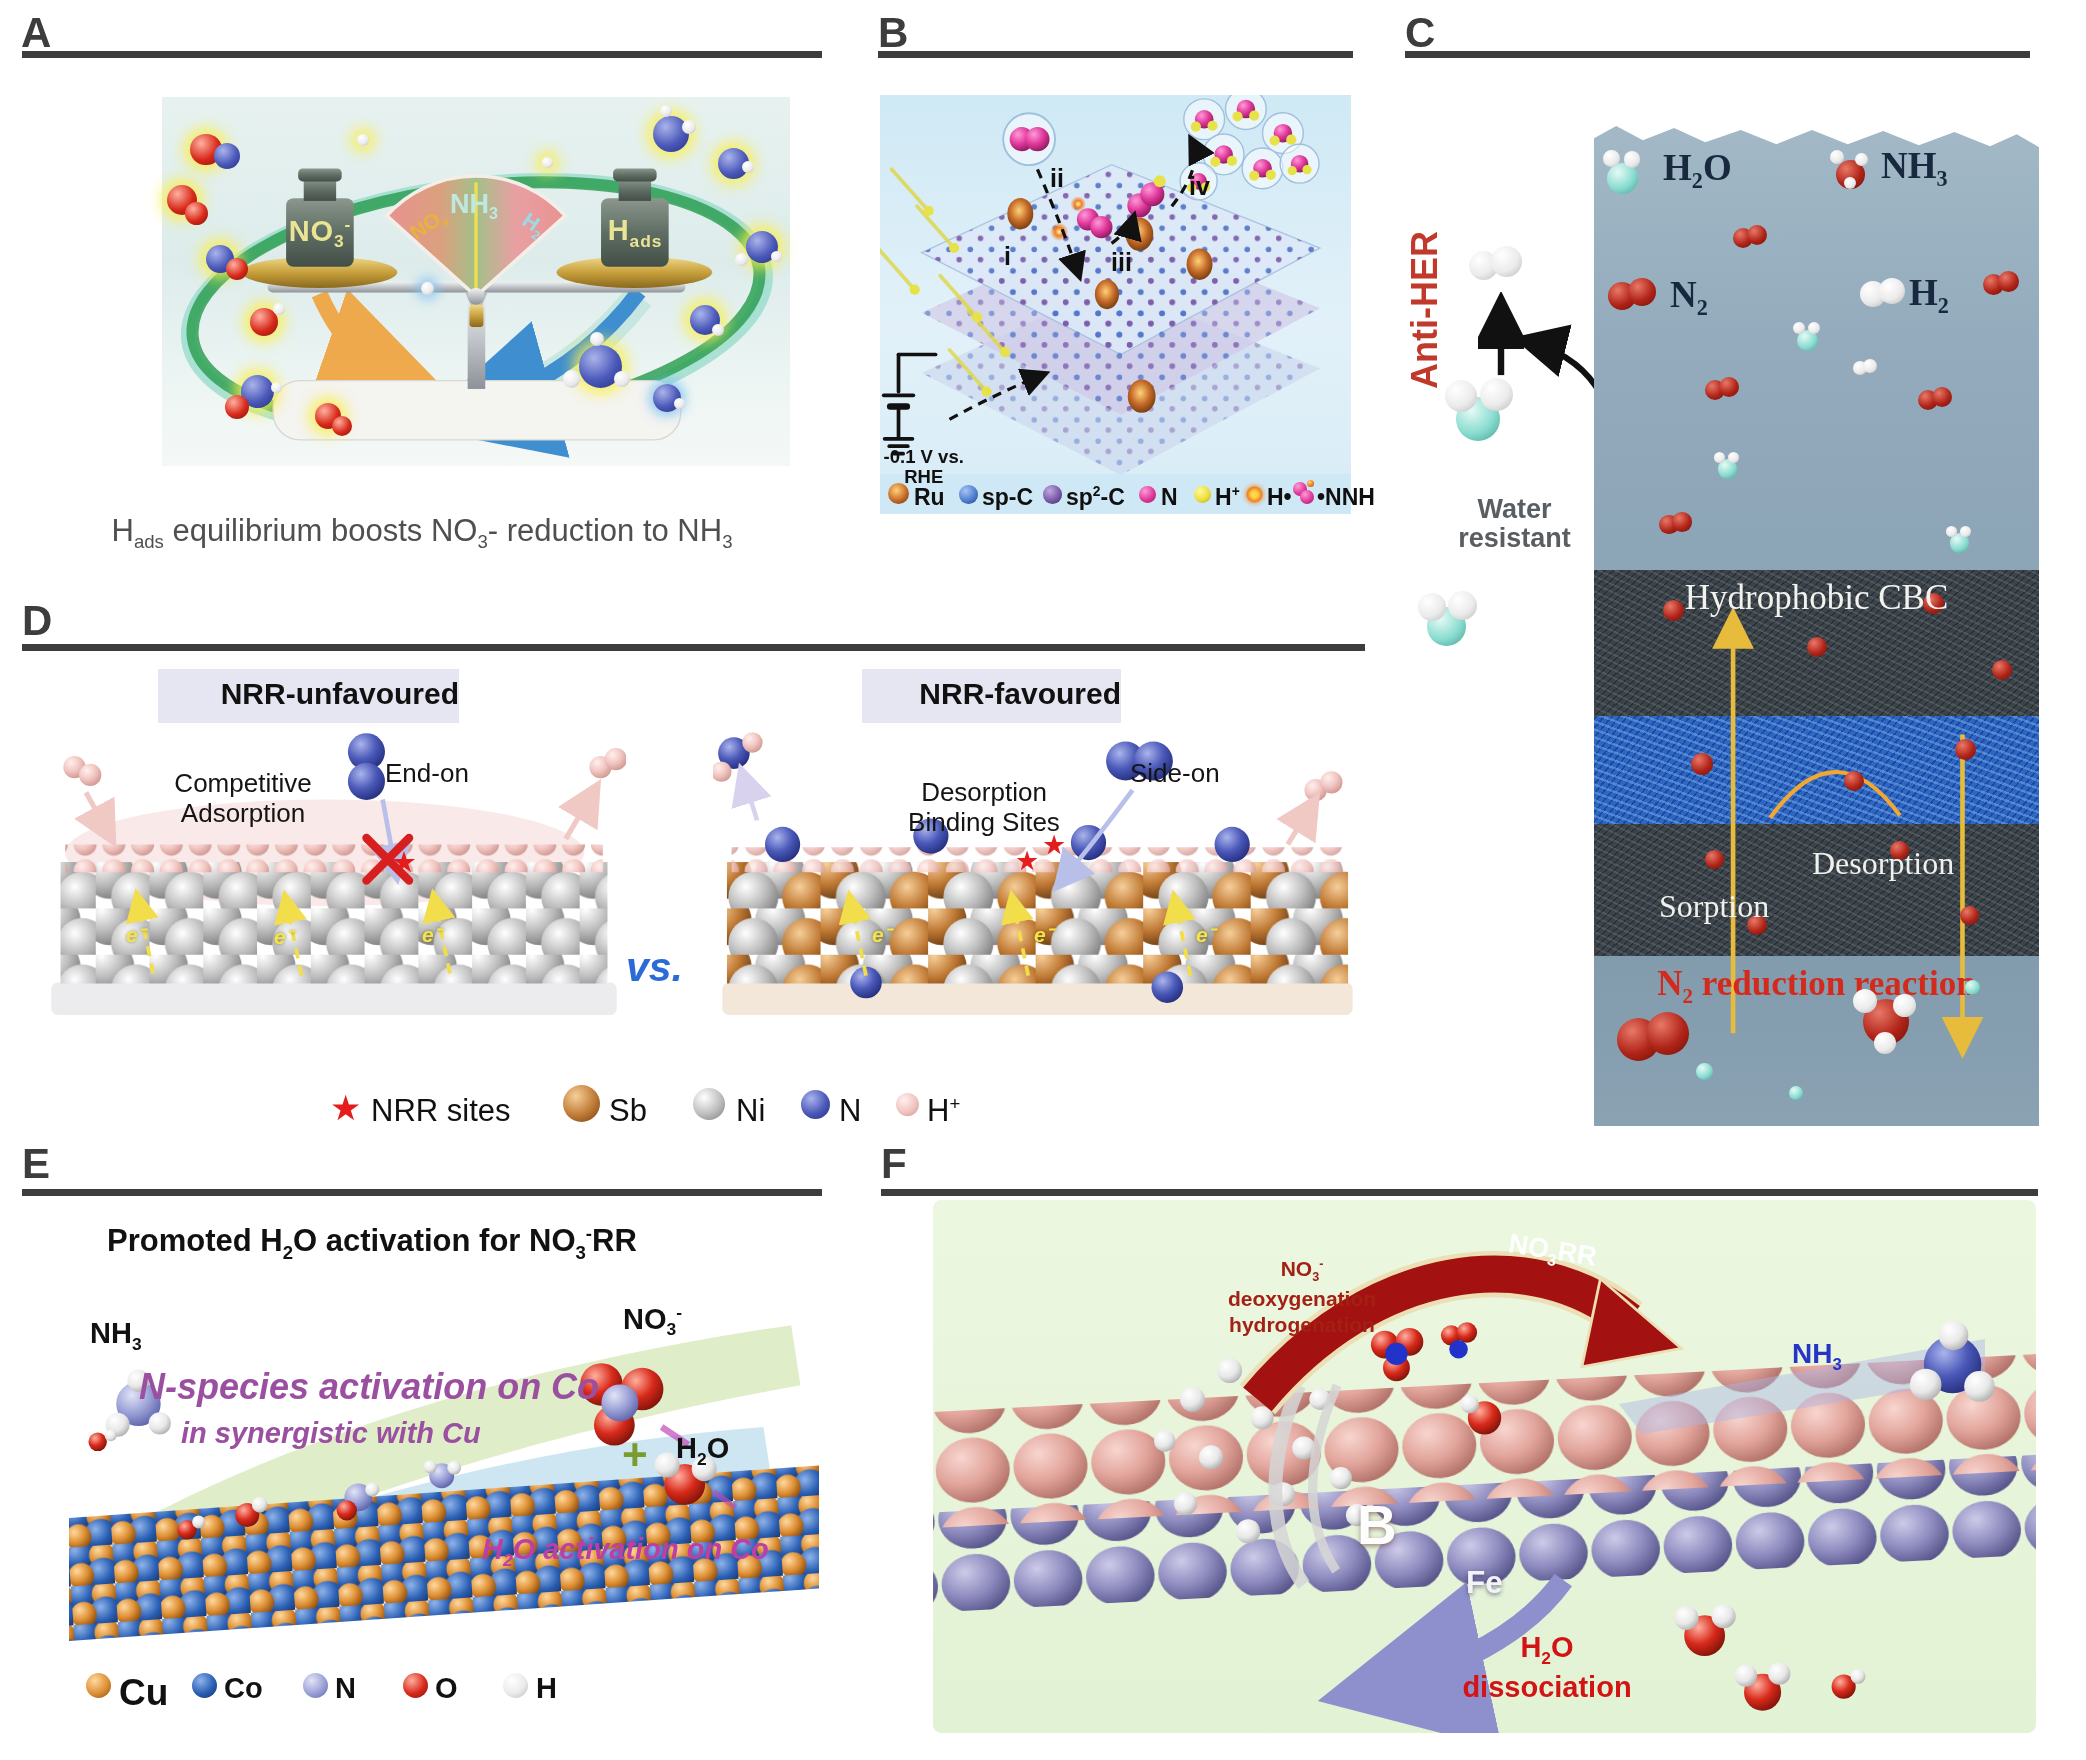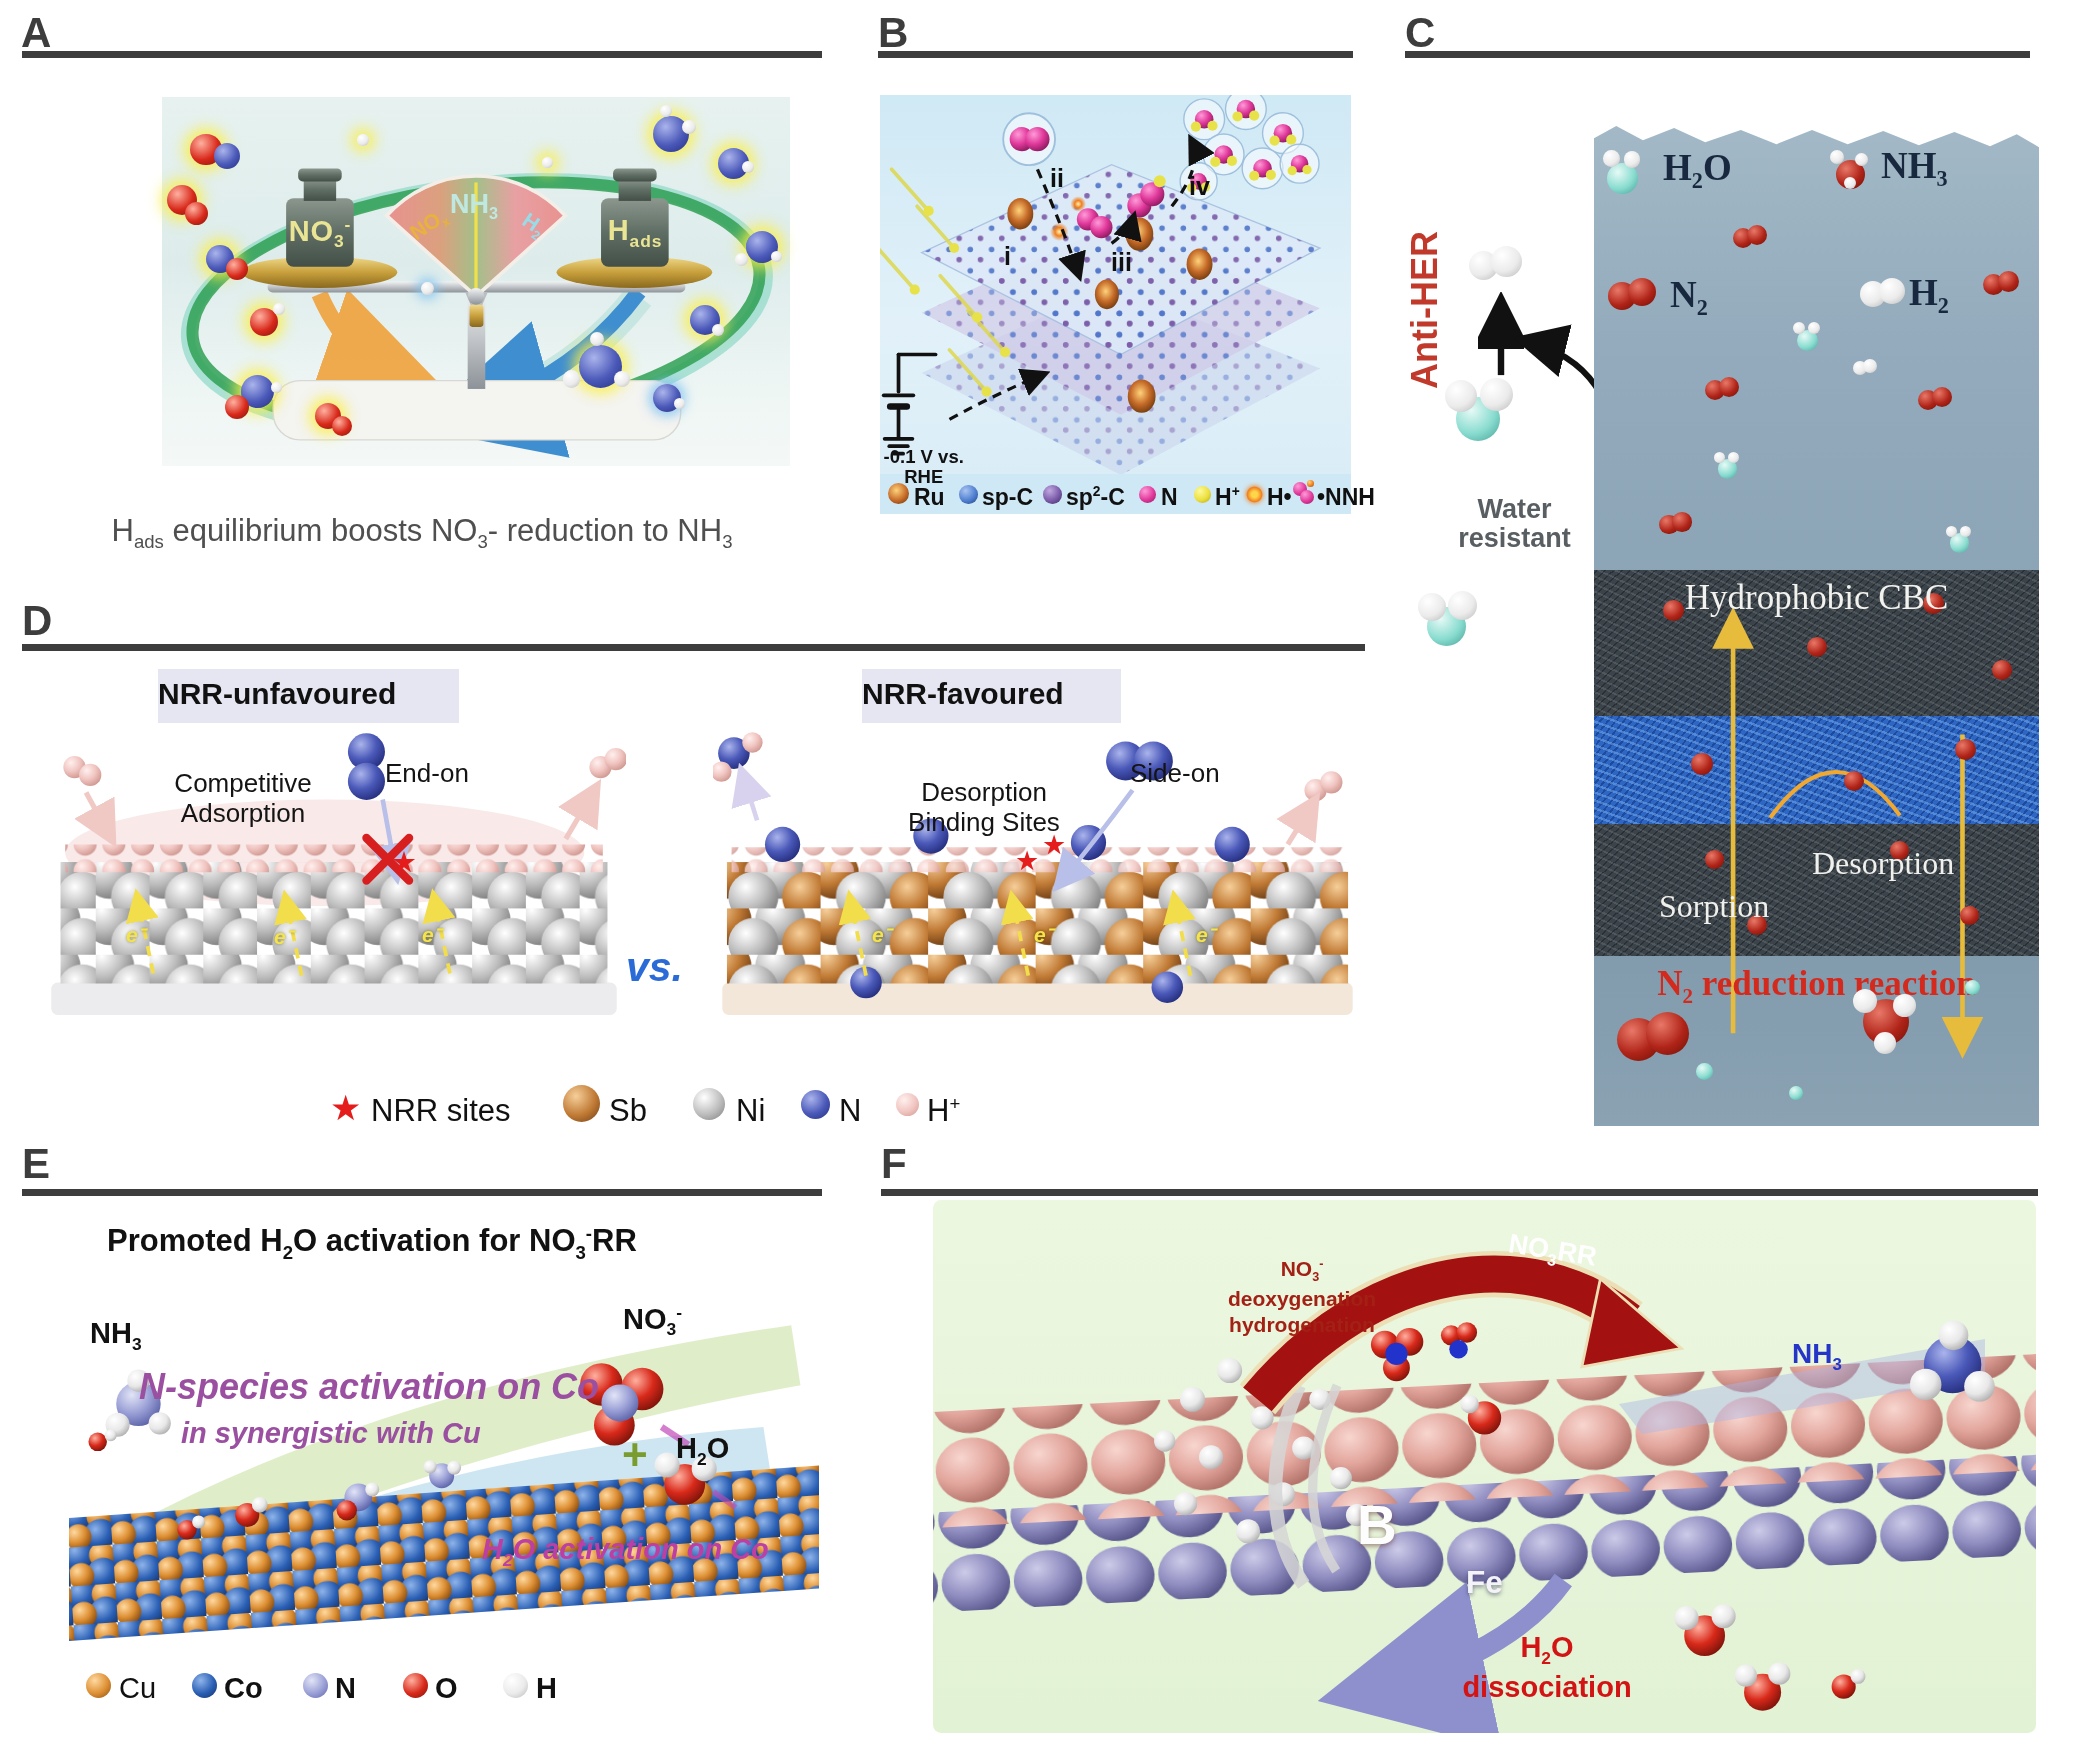--- a/index.html
+++ b/index.html
@@ -38,21 +38,21 @@
   .lgball{position:absolute;border-radius:50%}
   .c-col{position:absolute;background:linear-gradient(180deg,#a3b9c7 0%,#93abbc 22%,#89a2b4 55%,#7f99ac 78%,#8aa2b2 100%);
          clip-path:polygon(0 2%,5% .8%,11% 2.2%,18% 1%,25% 2.4%,33% 1.2%,41% 2.6%,49% 1.2%,57% 2.6%,65% 1.3%,73% 2.7%,81% 1.4%,89% 2.8%,95% 1.6%,100% 2.9%,100% 100%,0 100%)}
   .c-mol-lbl{position:absolute;font-family:"Liberation Serif","DejaVu Serif",serif;font-weight:700;color:#18293f;font-size:37px}
   .fiber{position:absolute;left:0;width:100%;background:
       repeating-linear-gradient(25deg,rgba(255,255,255,.10) 0 1.9px,transparent 1.9px 7px),
       repeating-linear-gradient(-42deg,rgba(0,0,0,.30) 0 1.4px,transparent 1.4px 5.6px),#3c444b}
   .bluefiber{position:absolute;left:0;width:100%;background:
       repeating-linear-gradient(20deg,rgba(150,205,255,.35) 0 2.3px,transparent 2.3px 7.4px),
       repeating-linear-gradient(-50deg,rgba(10,40,110,.45) 0 1.9px,transparent 1.9px 6px),#2e66c4}
-  .d-header{position:absolute;background:#e6e6f2;text-align:left;font-weight:700;color:#111;font-size:30px;padding-top:8.3px}
+  .d-header{position:absolute;background:#e6e6f2;text-align:right;font-weight:700;color:#111;font-size:30px;padding-top:8.3px}
   .d-lbl{position:absolute;color:#141414;font-size:26px;text-align:center;line-height:1.15}
   .e-lbl{position:absolute;font-weight:700}
   .star{position:absolute;color:#e51c1c;line-height:1}
   .eminus{position:absolute;color:#f5e34a;font-weight:700;font-style:italic;font-size:21px;text-shadow:0 0 3.7px rgba(60,60,0,.6)}
   .f-panel{position:absolute;background:linear-gradient(180deg,#ecf7e0 0%,#e2f2d4 100%);border-radius:8.3px}
 </style>
 </head>
 <body>
 
 <svg width="0" height="0" style="position:absolute" aria-hidden="true">
@@ -779,21 +779,21 @@
     <span class="e-lbl" style="left:90px;top:1317px;font-size:29px;color:#111"><span>NH</span><sub>3</sub></span>
     <span class="e-lbl" style="left:623px;top:1302px;font-size:29px;color:#111"><span>NO</span><sub>3</sub><sup>-</sup></span>
     <span class="e-lbl lbl" style="left:139px;top:1368px;font-size:36px;font-style:italic;color:#9b4fa0">N-species activation on Co</span>
     <span class="e-lbl lbl" style="left:181px;top:1418px;font-size:29px;font-style:italic;color:#9b4fa0">in synergistic with Cu</span>
     <span class="e-lbl lbl" style="left:622px;top:1431px;font-size:44px;color:#7a9c2e">+</span>
     <span class="e-lbl" style="left:676px;top:1432px;font-size:29px;color:#111"><span>H</span><sub>2</sub><span>O</span></span>
     <span class="e-lbl lbl" style="left:482px;top:1534px;font-size:29px;font-style:italic;color:#bc3fa4"><span>H</span><sub>2</sub><span>O activation on Co</span></span>
 
     <div>
       <span class="ball c-cu" style="left:86px;top:1673px;width:25px;height:25px"></span>
-      <span class="lbl" style="left:119px;top:1673px;font-size:29px;font-weight:400;color:#111">Cu</span>
+      <span class="lbl" style="left:119px;top:1673px;font-size:37px;font-weight:700;color:#111">Cu</span>
       <span class="ball c-co" style="left:192px;top:1673px;width:25px;height:25px"></span>
       <span class="lbl" style="left:224px;top:1673px;font-size:29px;font-weight:700;color:#111">Co</span>
       <span class="ball c-lav" style="left:303px;top:1673px;width:25px;height:25px"></span>
       <span class="lbl" style="left:335px;top:1673px;font-size:29px;font-weight:700;color:#111">N</span>
       <span class="ball c-red" style="left:403px;top:1673px;width:25px;height:25px"></span>
       <span class="lbl" style="left:435px;top:1673px;font-size:29px;font-weight:700;color:#111">O</span>
       <span class="ball c-white" style="left:503px;top:1673px;width:25px;height:25px"></span>
       <span class="lbl" style="left:536px;top:1673px;font-size:29px;font-weight:700;color:#111">H</span>
     </div>
   </section>

